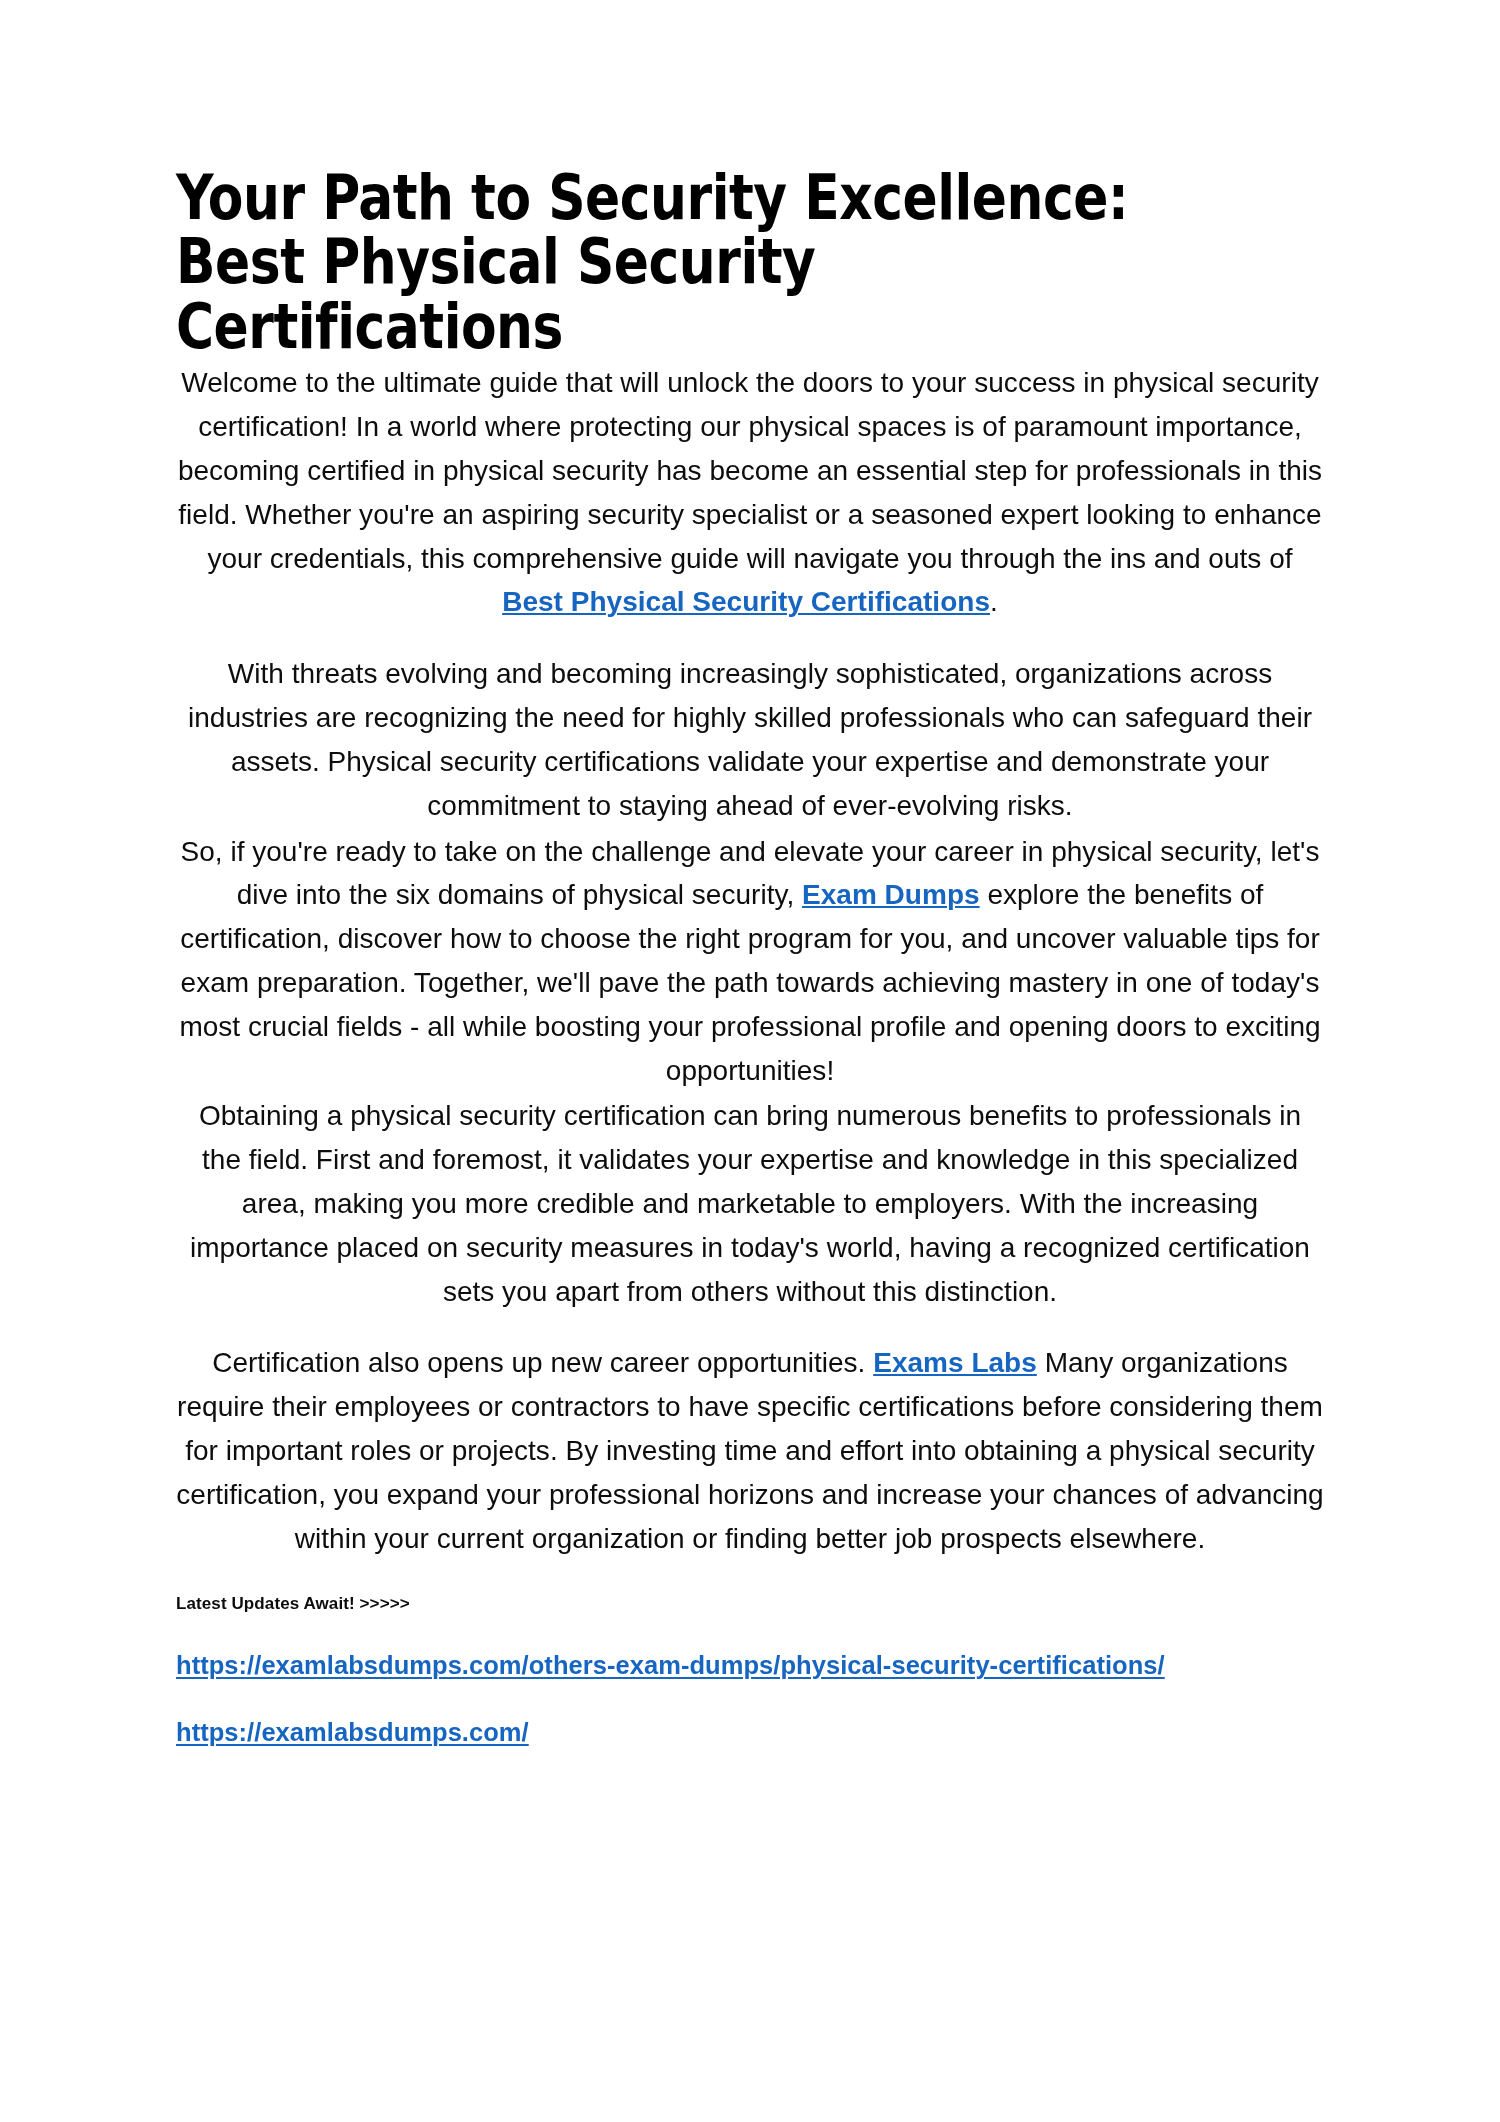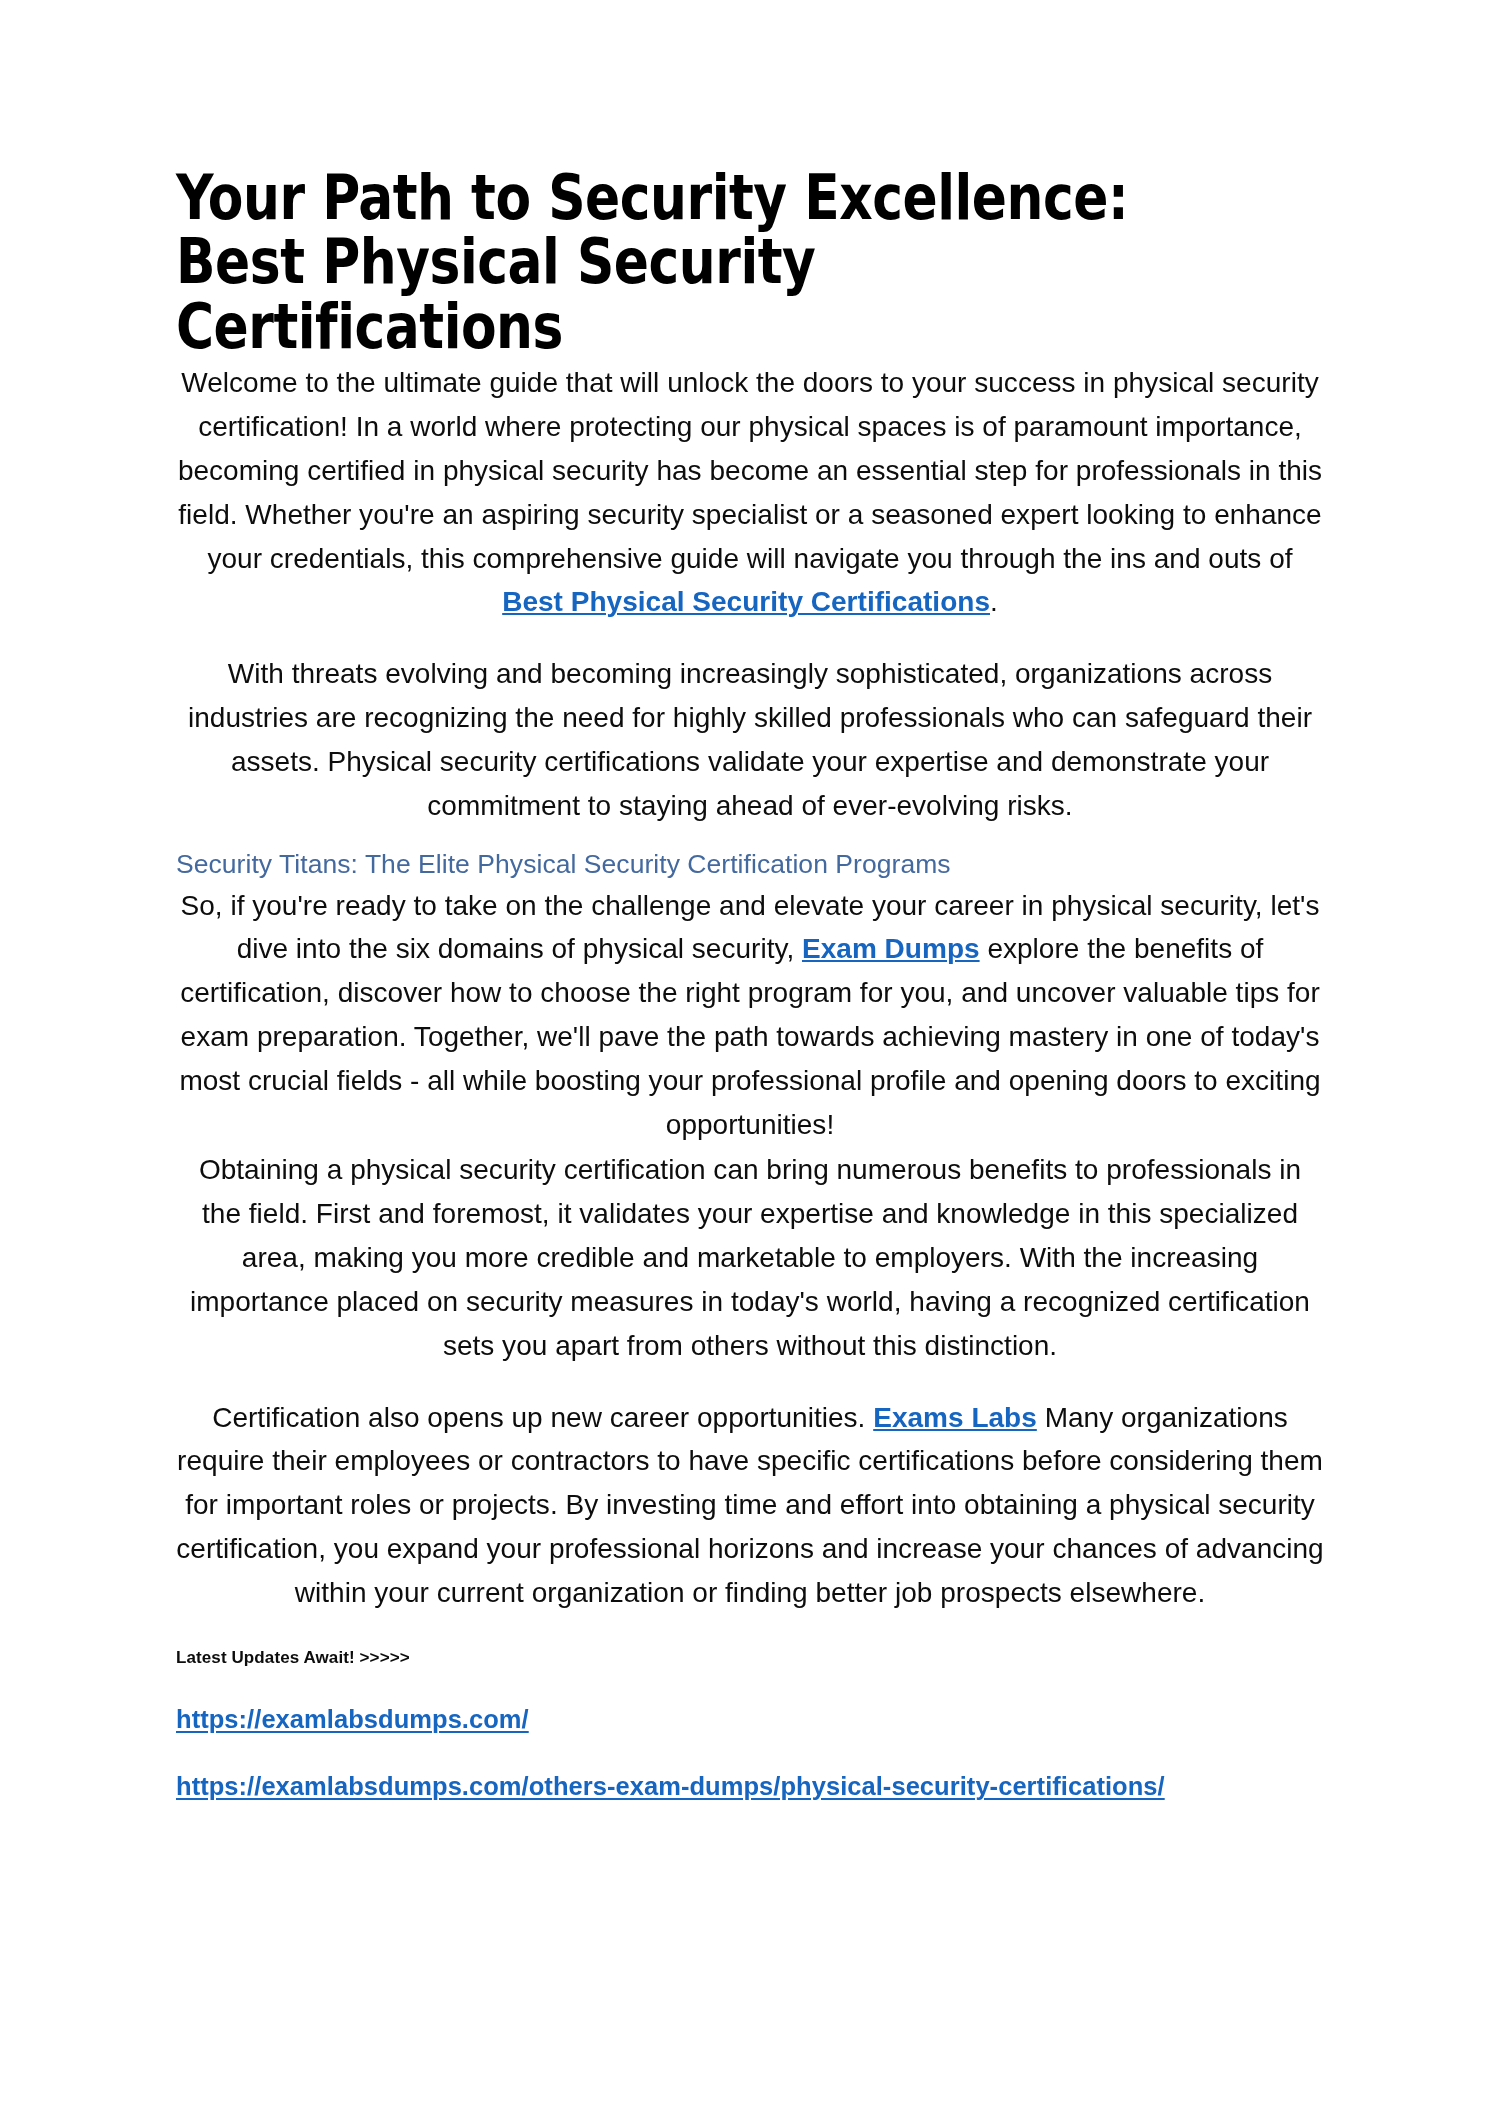--- a/index.html
+++ b/index.html
@@ -107,29 +107,28 @@
 
 <div class="page">
   <div class="content">
 
     <h1 class="doc-title"><span>Your Path to Security Excellence:</span><br><span>Best Physical Security</span><br><span>Certifications</span></h1>
 
     <p class="body-para"><span>Welcome to the ultimate guide that will unlock the doors to your success in physical security certification! In a world where protecting our physical spaces is of paramount importance, becoming certified in physical security has become an essential step for professionals in this field. Whether you're an aspiring security specialist or a seasoned expert looking to enhance your credentials, this comprehensive guide will navigate you through the ins and outs of </span><a class="inline-link">Best Physical Security Certifications</a><span>.</span></p>
 
     <p class="body-para spaced">With threats evolving and becoming increasingly sophisticated, organizations across industries are recognizing the need for highly skilled professionals who can safeguard their assets. Physical security certifications validate your expertise and demonstrate your commitment to staying ahead of ever-evolving risks.</p>
 
-    <h2 class="section-heading">Security Titans: The Elite Physical Security Certification Programs</h2>
 
     <p class="body-para"><span>So, if you're ready to take on the challenge and elevate your career in physical security, let's dive into the six domains of physical security, </span><a class="inline-link">Exam Dumps</a><span> explore the benefits of certification, discover how to choose the right program for you, and uncover valuable tips for exam preparation. Together, we'll pave the path towards achieving mastery in one of today's most crucial fields - all while boosting your professional profile and opening doors to exciting opportunities!</span></p>
 
 
     <p class="body-para">Obtaining a physical security certification can bring numerous benefits to professionals in the field. First and foremost, it validates your expertise and knowledge in this specialized area, making you more credible and marketable to employers. With the increasing importance placed on security measures in today's world, having a recognized certification sets you apart from others without this distinction.</p>
 
     <p class="body-para spaced"><span>Certification also opens up new career opportunities. </span><a class="inline-link">Exams Labs</a><span> Many organizations require their employees or contractors to have specific certifications before considering them for important roles or projects. By investing time and effort into obtaining a physical security certification, you expand your professional horizons and increase your chances of advancing within your current organization or finding better job prospects elsewhere.</span></p>
 
     <p class="callout">Latest Updates Await! &gt;&gt;&gt;&gt;&gt;</p>
 
+    <p class="url-link-block"><a class="url-link">https://examlabsdumps.com/others-exam-dumps/physical-security-certifications/</a></p>
+
     <p class="url-link-block"><a class="url-link">https://examlabsdumps.com/</a></p>
-
-    <p class="url-link-block"><a class="url-link">https://examlabsdumps.com/others-exam-dumps/physical-security-certifications/</a></p>
 
   </div>
 </div>
 
 </body></html>

